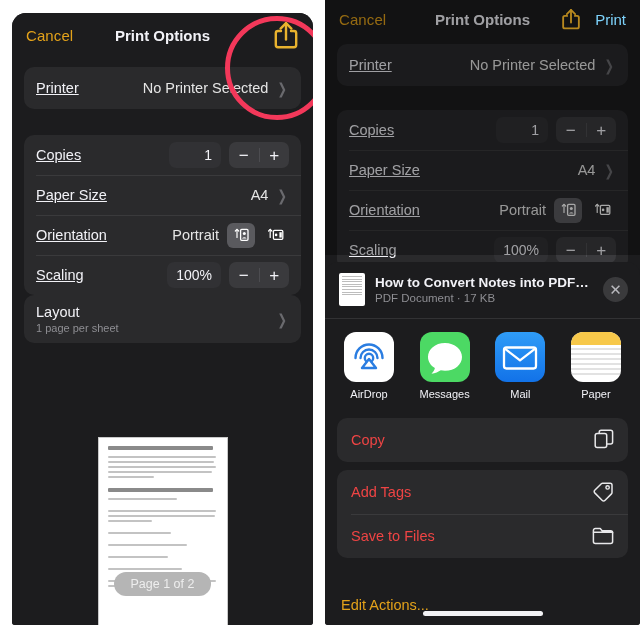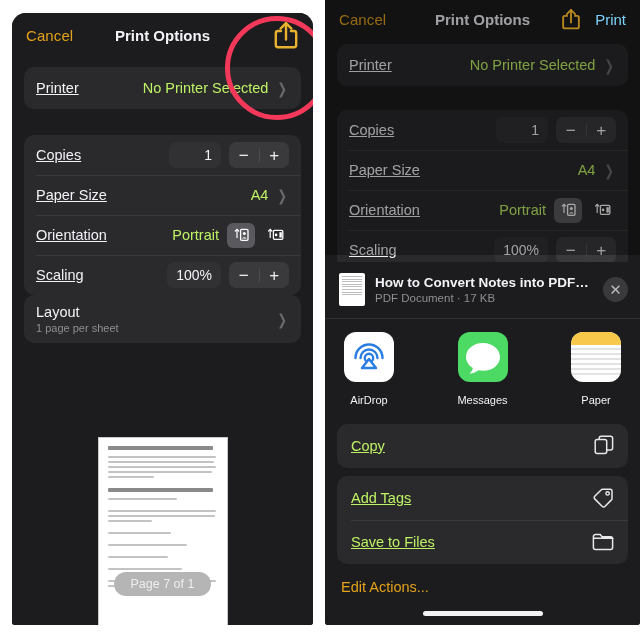--- a/index.html
+++ b/index.html
@@ -61,21 +61,21 @@
     display: flex; align-items: center;
     min-height: 40px;
     padding: 0 12px;
   }
   .row + .row::before {
     content:""; position:absolute; left:12px; right:0; top:0; height:1px;
     background:#3a3a3c;
   }
   .row-label { color:#f2f2f7; font-size:14.5px;text-decoration:underline; }
   .row-right { margin-left:auto; display:flex; align-items:center; gap:8px; }
-  .row-value { color:#bef264; font-size:14.5px; }
+  .row-value { color:#e5e5e5; font-size:14.5px; }
   .chev {
     color:#6a6a6e; font-size:15px; line-height:1;
     transform: scaleX(.75);
   }
 
   
   .val-box {
     background:#313134;
     border-radius:7px;
     min-width:52px; height:26px;
@@ -187,43 +187,44 @@
     display:flex; align-items:center; justify-content:center;
     font-size:15px; line-height:1;
     flex:0 0 auto;
   }
   .sheet-sep { height:1px; background:#323234; margin:0 0 0 0; }
 
   .apps {
     display:flex; gap:0; padding:13px 10px 10px 10px;
     justify-content:space-between;
   }
-  .app { width:68px; display:flex; flex-direction:column; align-items:center; gap:12px; }
+  .app { width:68px; display:flex; flex-direction:column; align-items:center; gap:6px; }
   .app-ico { width:50px; height:50px; border-radius:12px; position:relative; overflow:hidden; }
   .app-name { color:#f2f2f7; font-size:11px; }
 
   .act-group {
     margin:8px 12px 0 12px;
     background:#2a2a2c; border-radius:10px; overflow:hidden;
   }
   .act-row {
     position:relative;
     display:flex; align-items:center;
     height:44px; padding:0 14px;
   }
   .act-row + .act-row::before {
     content:""; position:absolute; left:14px; right:0; top:0; height:1px;
     background:#3a3a3c;
   }
-  .act-label { color:#bef264; font-size:14.5px;text-decoration:underline; }
+  .act-label { color:#ef4444; font-size:14.5px; }
   .act-ico { margin-left:auto; color:#e8e8ea; display:flex; }
 
   .edit-actions {
     color:#e3a21a; font-size:14.5px;
     padding:15px 0 0 16px;
+    margin-top:24px;
   }
 
   .home-ind {
     position:absolute; bottom:9px; left:50%; transform:translateX(-50%);
     width:120px; height:5px; border-radius:3px; background:#f2f2f5;
   }
 </style>
 </head>
 <body>
 
@@ -348,21 +349,21 @@
         <div class="pg-l" style="width:58%"></div>
         <div class="pg-gap"></div>
         <div class="pg-l" style="width:72%"></div>
         <div class="pg-gap"></div>
         <div class="pg-l" style="width:55%"></div>
         <div class="pg-gap"></div>
         <div class="pg-l" style="width:68%"></div>
         <div class="pg-gap"></div>
         <div class="pg-l" style="width:99%"></div>
         <div class="pg-l" style="width:46%"></div>
-        <div class="page-pill">Page 7 of 1</div>
+        <div class="page-pill">Page 1 of 2</div>
       </div>
     </div>
 
     <div class="hl-circle"></div>
   </div>
 
   <div class="panel right">
 
     <div class="navbar" style="height:36px;padding-top:2px">
       <span class="nav-cancel">Cancel</span>
@@ -489,20 +490,29 @@
 
         <span class="app">
           <span class="app-ico" style="background:#4cd964">
             <svg width="50" height="50" viewBox="0 0 50 50">
               <path d="M25 11 C15 11 8 17.4 8 25 c0 4.6 2.7 8.6 6.9 11.1 c-0.5 2.2 -2 4.4 -3.4 5.6 c3.6 -0.3 7.1 -1.9 9.3 -3.4 c1.3 0.3 2.7 0.5 4.2 0.5 c10 0 17 -6.4 17 -13.8 S35 11 25 11 z" fill="#fff"></path>
             </svg>
           </span>
           <span class="app-name">Messages</span>
         </span>
 
+        <span class="app">
+          <span class="app-ico" style="background:linear-gradient(180deg,#2f9cf7,#1272e8)">
+            <svg width="50" height="50" viewBox="0 0 50 50">
+              <rect x="9" y="15.5" width="32" height="21" rx="2.4" fill="none" stroke="#fff" stroke-width="2.3"></rect>
+              <path d="M9.8 16.6 L25 28.4 L40.2 16.6" fill="none" stroke="#fff" stroke-width="2.3" stroke-linejoin="round"></path>
+            </svg>
+          </span>
+          <span class="app-name">Mail</span>
+        </span>
 
         <span class="app">
           <span class="app-ico" style="background:#fff">
             <svg width="50" height="50" viewBox="0 0 50 50">
               <rect x="0" y="0" width="50" height="13" fill="#f7c84a"></rect>
               <g stroke="#d9d9d9" stroke-width="1.4">
                 <line x1="0" y1="17" x2="50" y2="17"></line>
                 <line x1="0" y1="22" x2="50" y2="22"></line>
                 <line x1="0" y1="27" x2="50" y2="27"></line>
                 <line x1="0" y1="32" x2="50" y2="32"></line>

